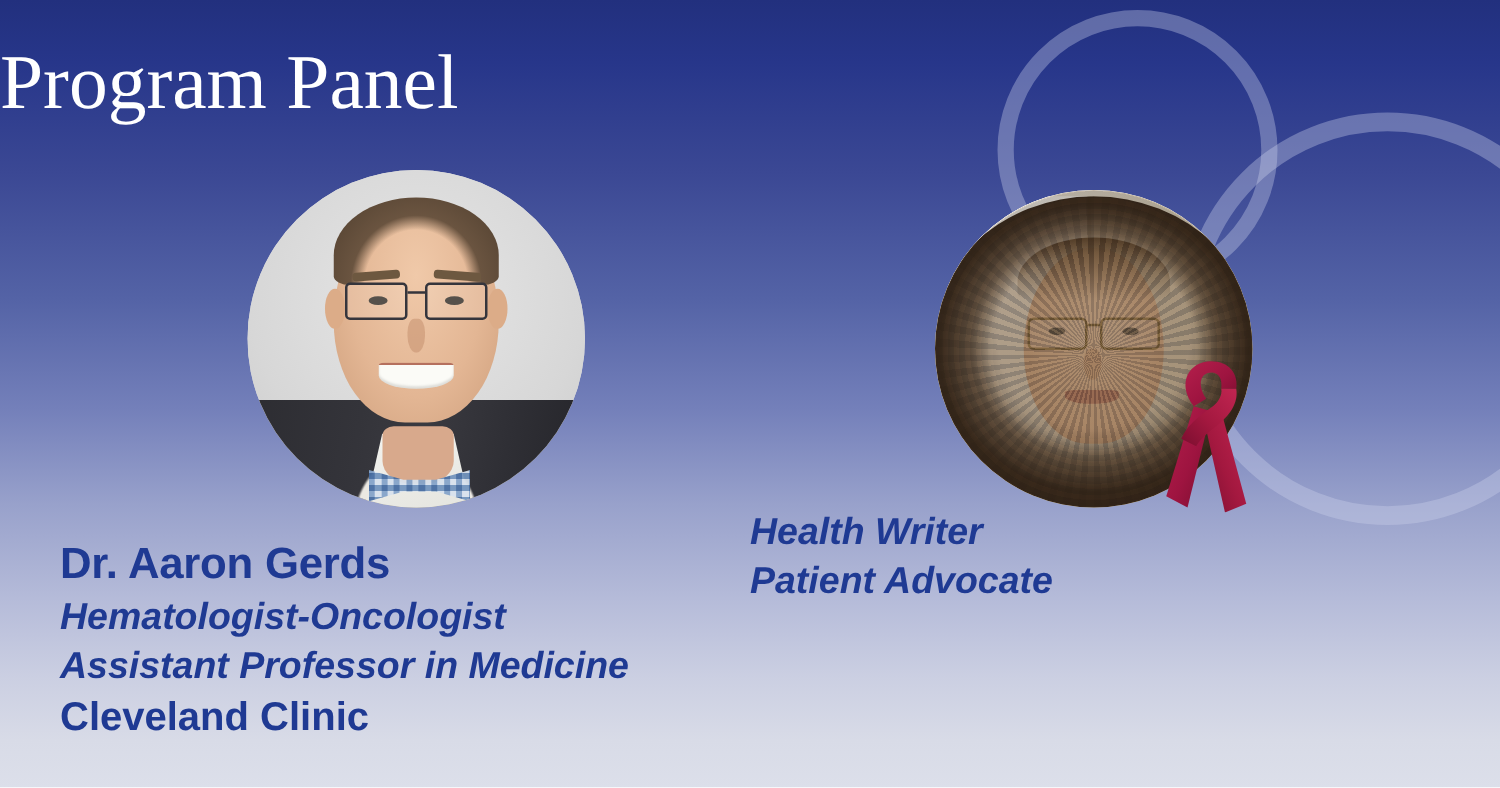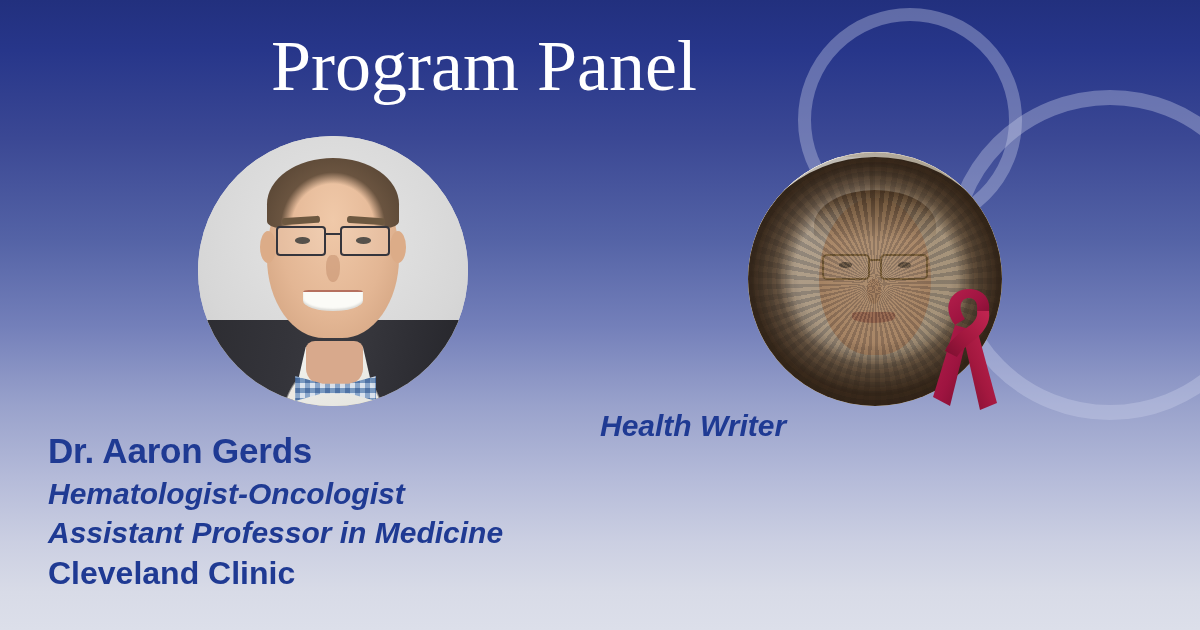--- a/index.html
+++ b/index.html
@@ -48,24 +48,24 @@
     height: 300px;
     border-width: 15px;
   }
 
   
   #page-title {
     position: absolute;
     left: 0;
     top: 14px;
     width: 968px;
-    text-align: center;
+    text-align: left;
     color: #ffffff;
     font-family: "Liberation Serif", "DejaVu Serif", serif;
-    font-size: 72px;
+    font-size: 62px;
     line-height: 104px;
     font-weight: 400;
     letter-spacing: 0px;
     white-space: nowrap;
   }
 
   
   .panelist {
     position: absolute;
     text-align: left;
@@ -360,20 +360,21 @@
           <div class="lens r"></div>
         </div>
         <div class="nose"></div>
         <div class="mouth"></div>
         <div class="hairmass"></div>
         <div class="hairtex"></div>
       </div>
     </div>
 
     <div class="panelist-role">Health Writer</div>
+    <div class="panelist-role">Patient Advocate</div>
   </div>
 
   <svg id="awareness-ribbon" viewBox="0 0 96 125">
     <defs>
       <linearGradient id="ribA" x1="0" y1="0" x2="1" y2="1">
         <stop offset="0%" stop-color="#B51F4C"></stop>
         <stop offset="55%" stop-color="#9E1440"></stop>
         <stop offset="100%" stop-color="#780D2E"></stop>
       </linearGradient>
       <linearGradient id="ribB" x1="1" y1="0" x2="0" y2="1">

